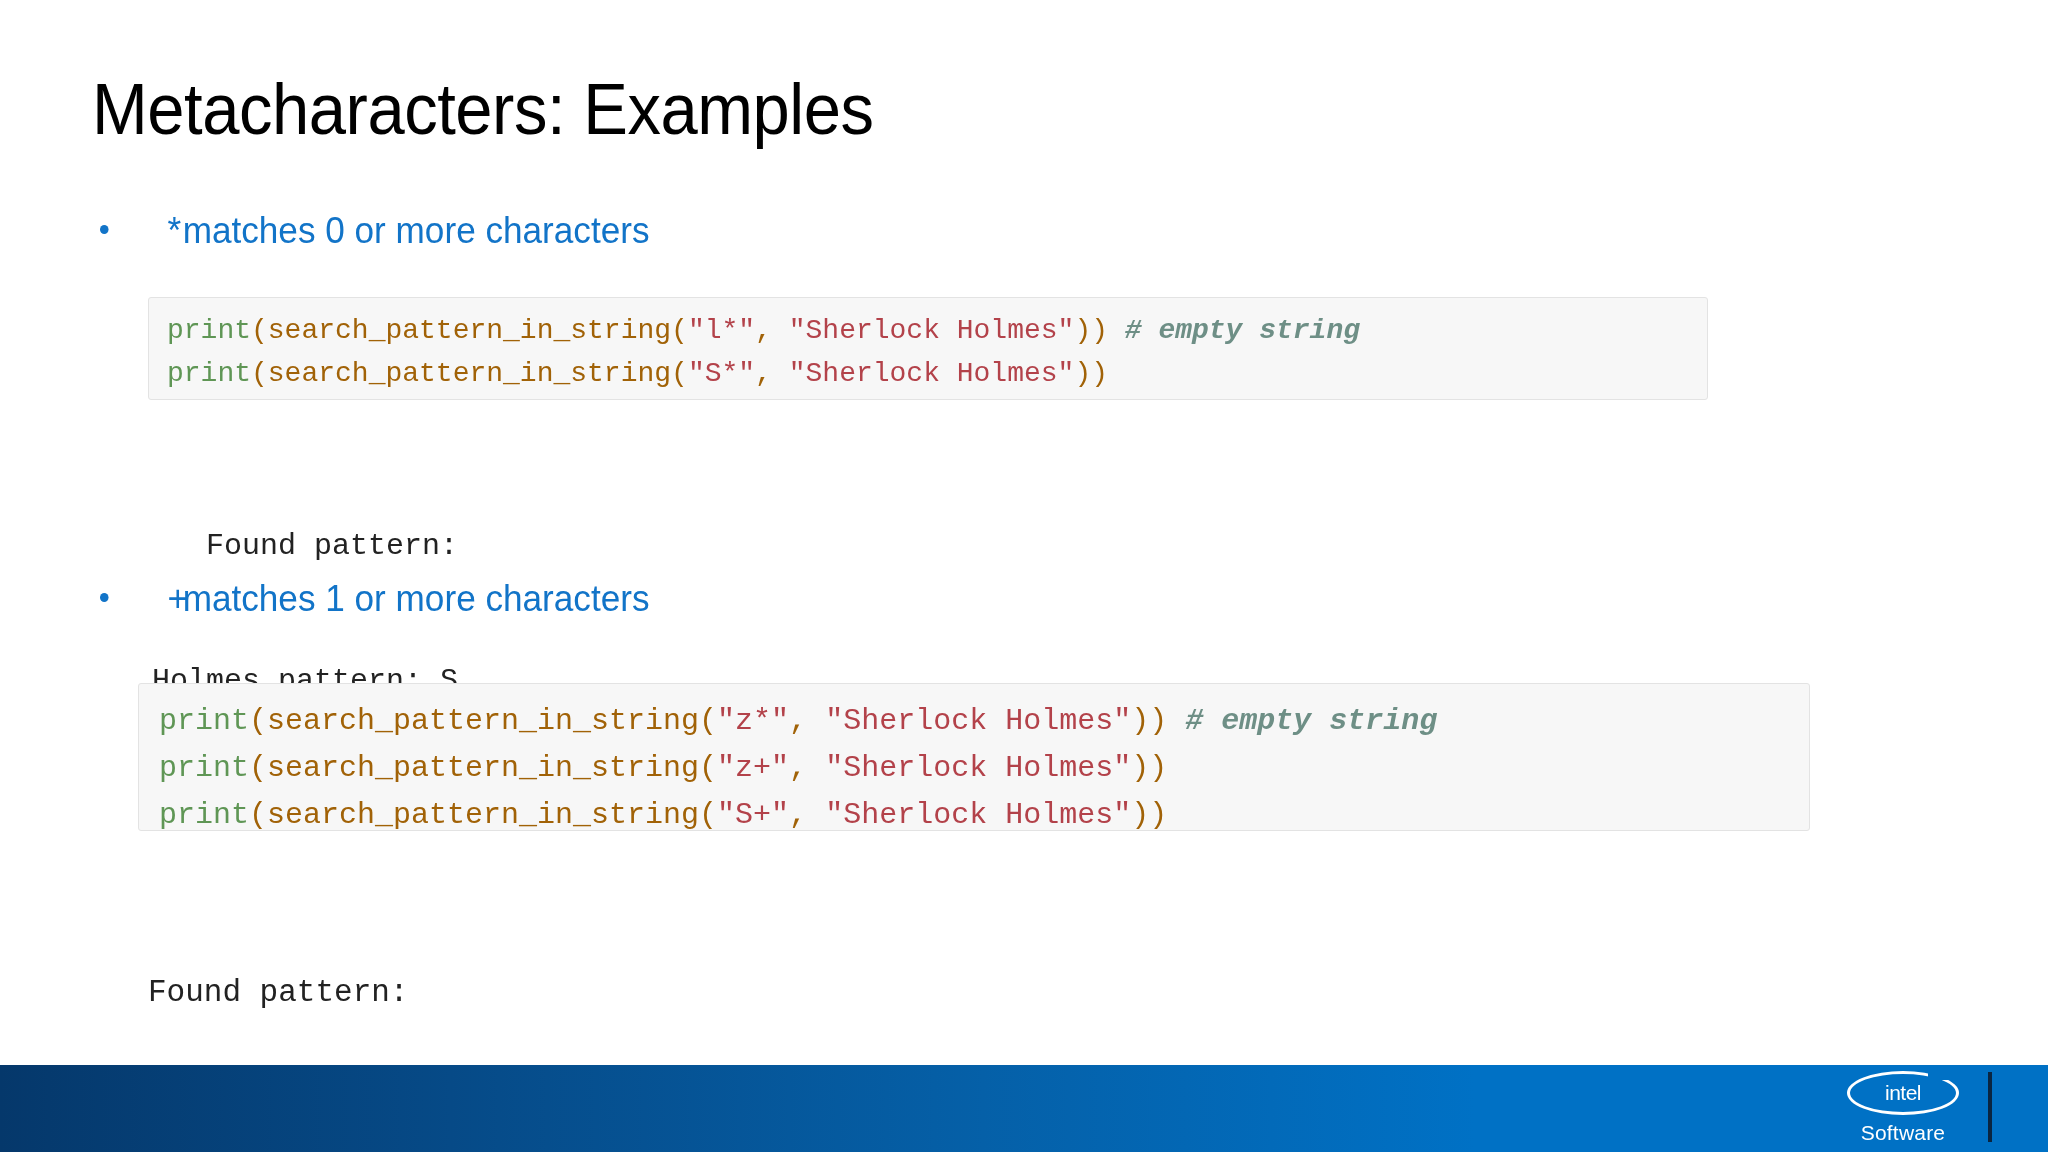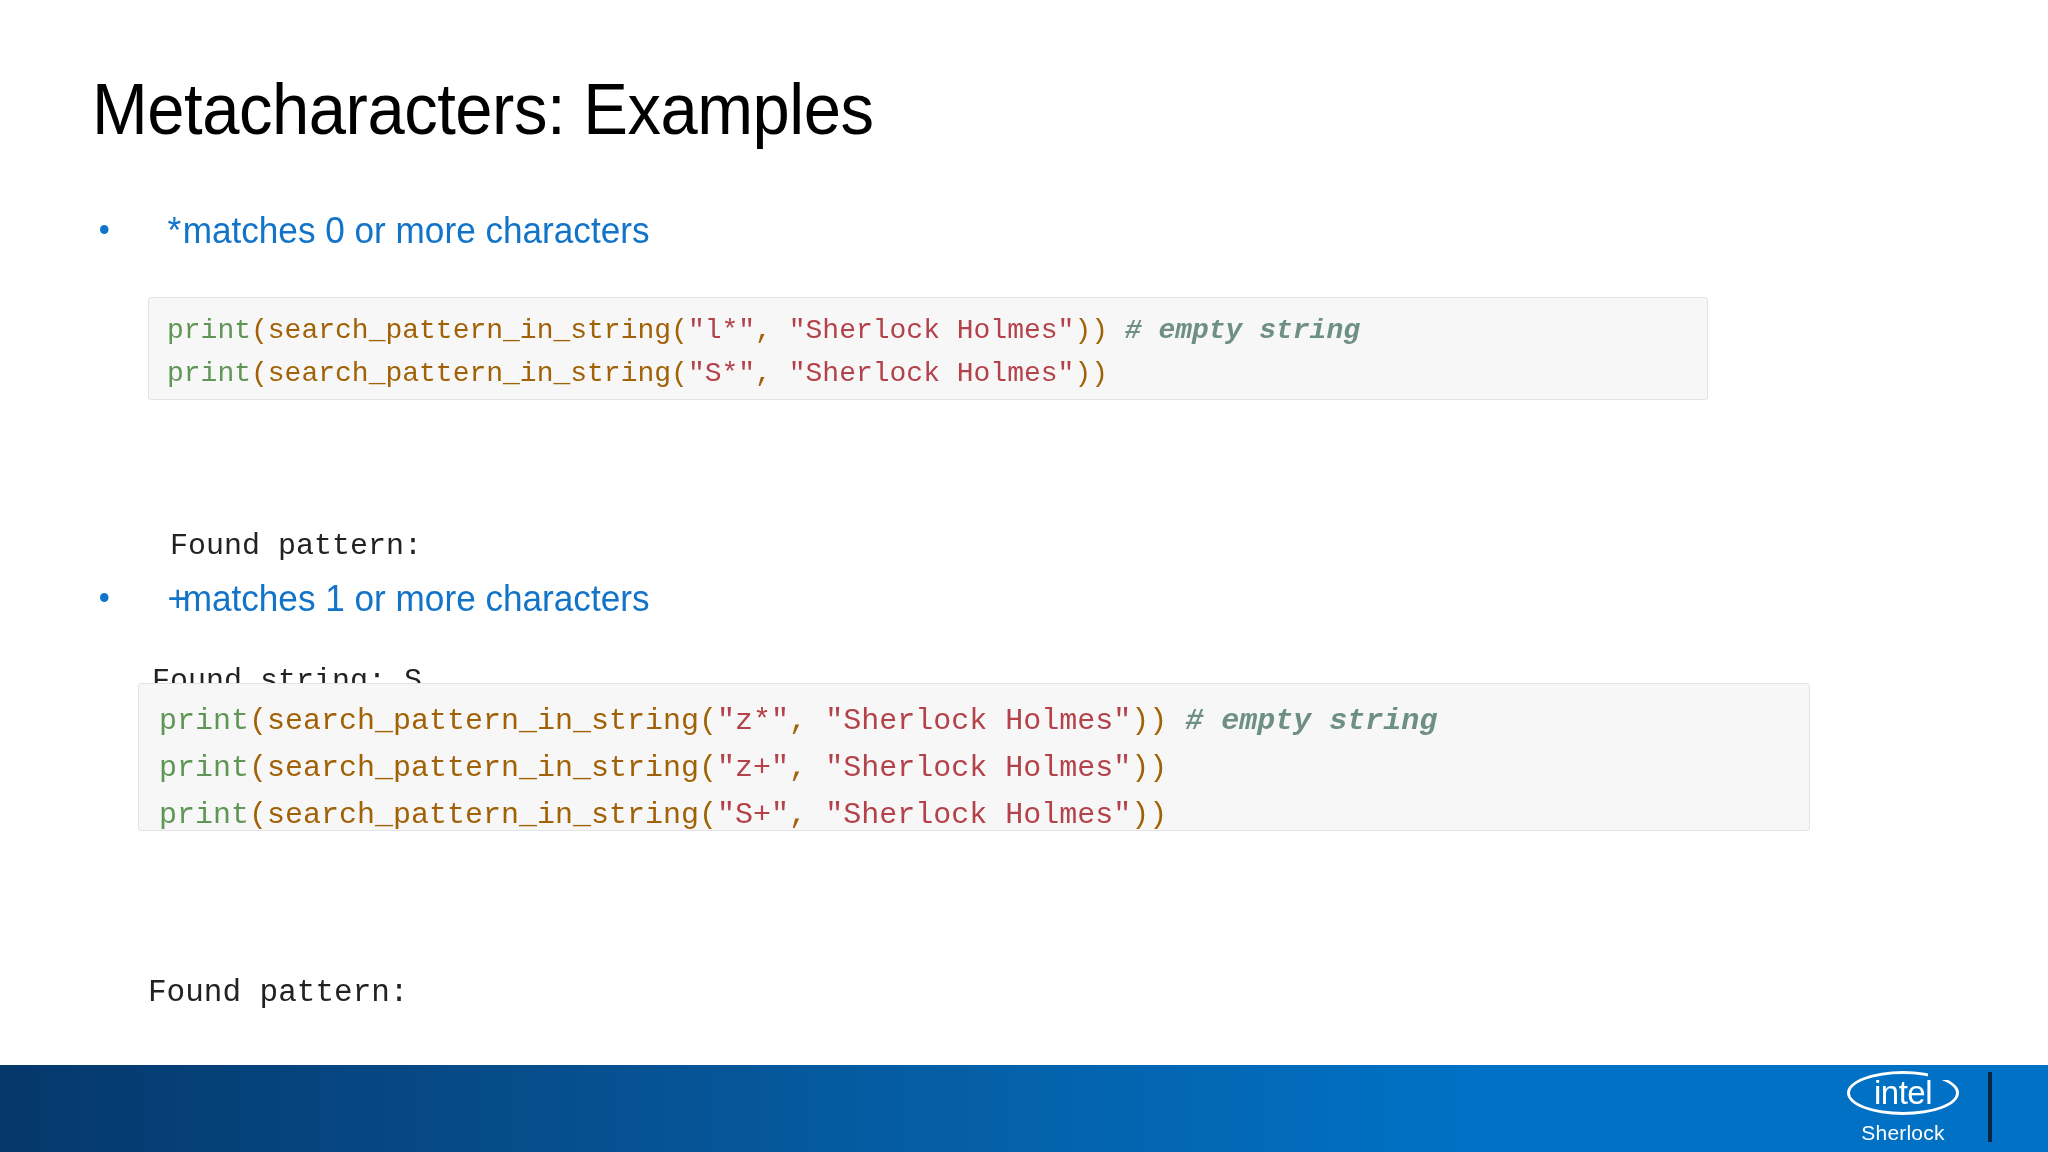--- a/index.html
+++ b/index.html
@@ -147,21 +147,21 @@
   .intel-oval::after{
     
     content:"";
     position:absolute;
     top:-6px; right:6px;
     width:22px; height:12px;
     background:#0071c5;
   }
   .intel-word{
     color:#ffffff;
-    font-size:33px;
+    font-size:21px;
     font-weight:400;
     letter-spacing:-0.5px;
     line-height:1;
     position:relative;
     top:-1px;
   }
   .intel-sub{
     color:#ffffff;
     font-size:21px;
     line-height:1;
@@ -192,21 +192,21 @@
     <span class="tok-fn">print</span><span class="tok-plain">(search_pattern_in_string(</span><span class="tok-str">"l*"</span><span class="tok-plain">, </span><span class="tok-str">"Sherlock Holmes"</span><span class="tok-plain">))</span><span class="tok-comment"> # empty string</span>
   </span>
 
   <span class="code-line">
     <span class="tok-fn">print</span><span class="tok-plain">(search_pattern_in_string(</span><span class="tok-str">"S*"</span><span class="tok-plain">, </span><span class="tok-str">"Sherlock Holmes"</span><span class="tok-plain">))</span><span class="tok-comment"></span>
   </span>
 </div>
 
 <div class="output-block" id="output-block-1">
   <span class="output-line">Found pattern:</span>
-  <span class="output-line">Found string: S</span>
+  <span class="output-line">Holmes pattern: S</span>
 </div>
 
 <div class="bullet-row" id="bullet-2">
   <span class="bullet-dot"></span>
   <span class="bullet-meta">+</span>
   <span class="bullet-text">matches 1 or more characters</span>
 </div>
 
 <div class="code-block" id="code-block-2">
 
@@ -228,17 +228,17 @@
   <span class="output-line">No match</span>
   
 </div>
 
 <div class="footer-bar">
   <div class="intel-logo-wrap">
     <div class="intel-mark">
       <div class="intel-oval">
         <span class="intel-word">intel</span>
       </div>
-      <span class="intel-sub">Sherlock</span>
+      <span class="intel-sub">Software</span>
     </div>
     <div class="intel-divider"></div>
   </div>
 </div>
 
 </body></html>

